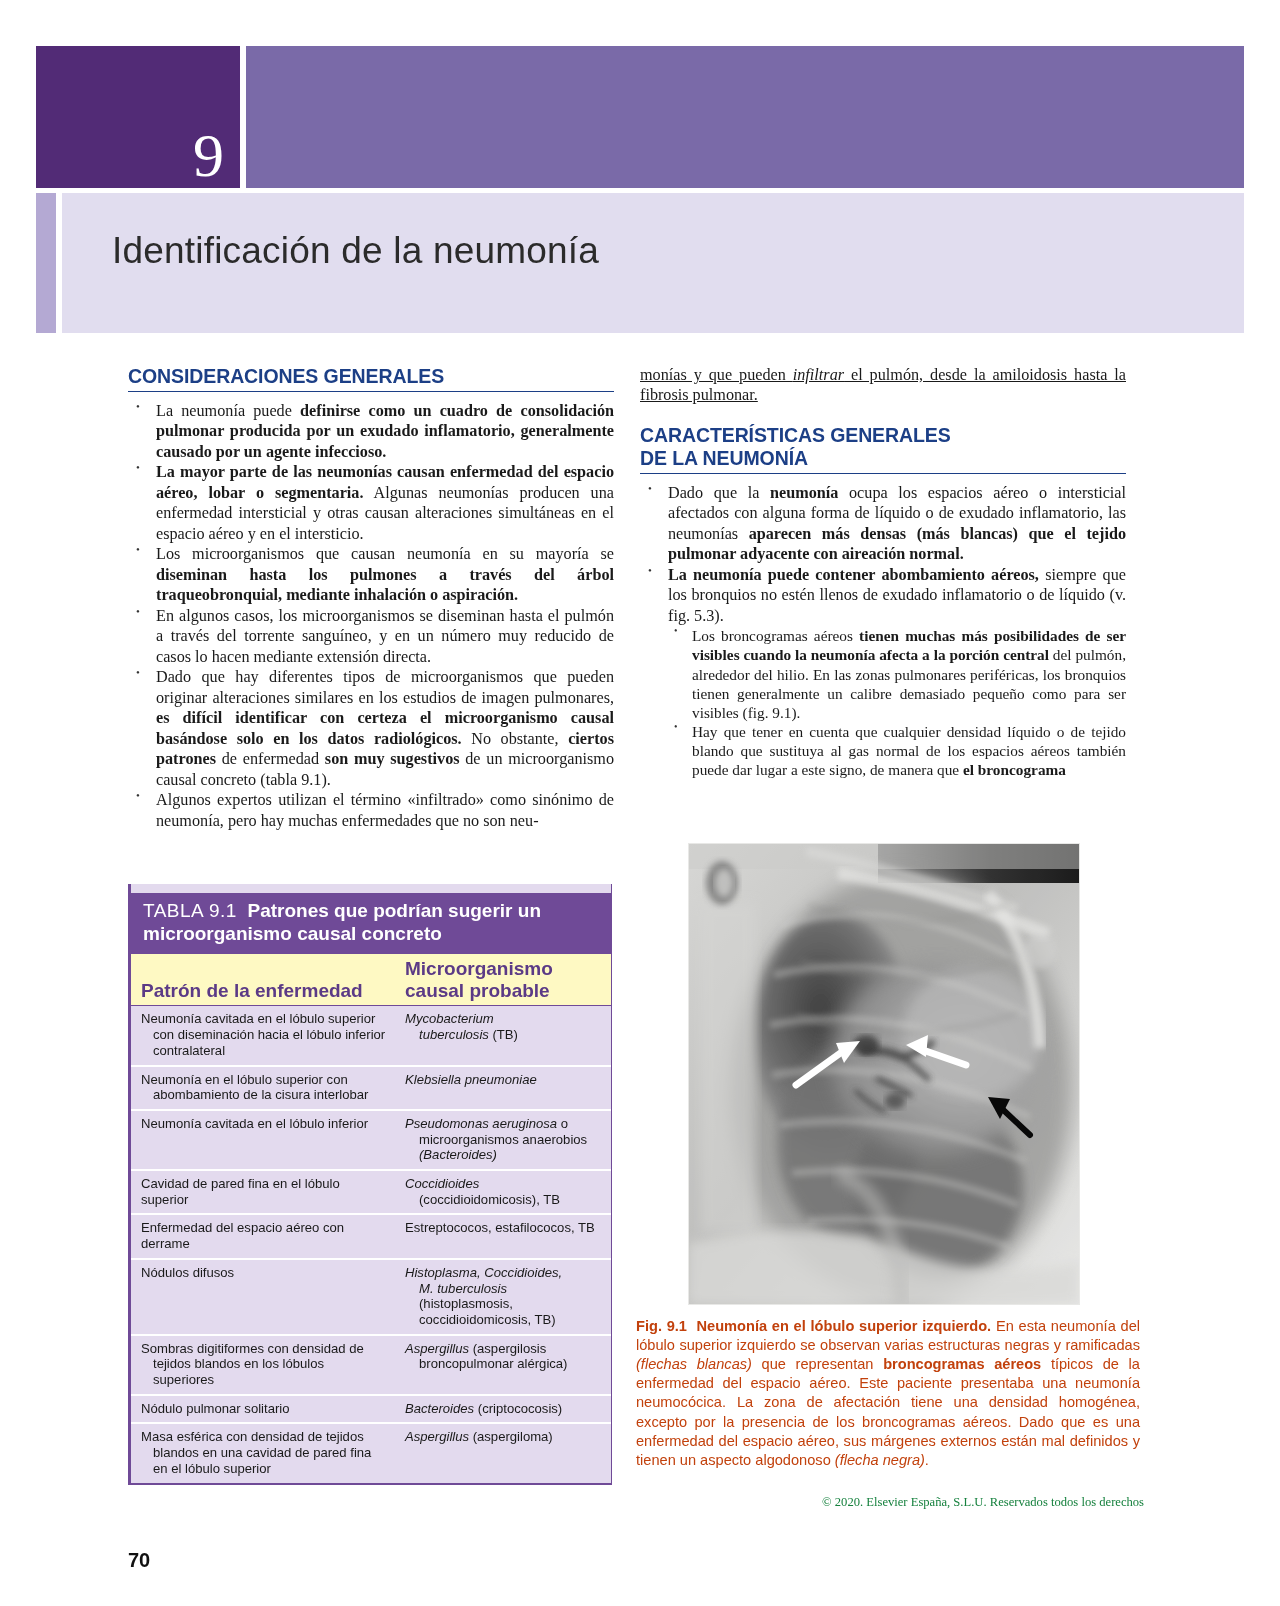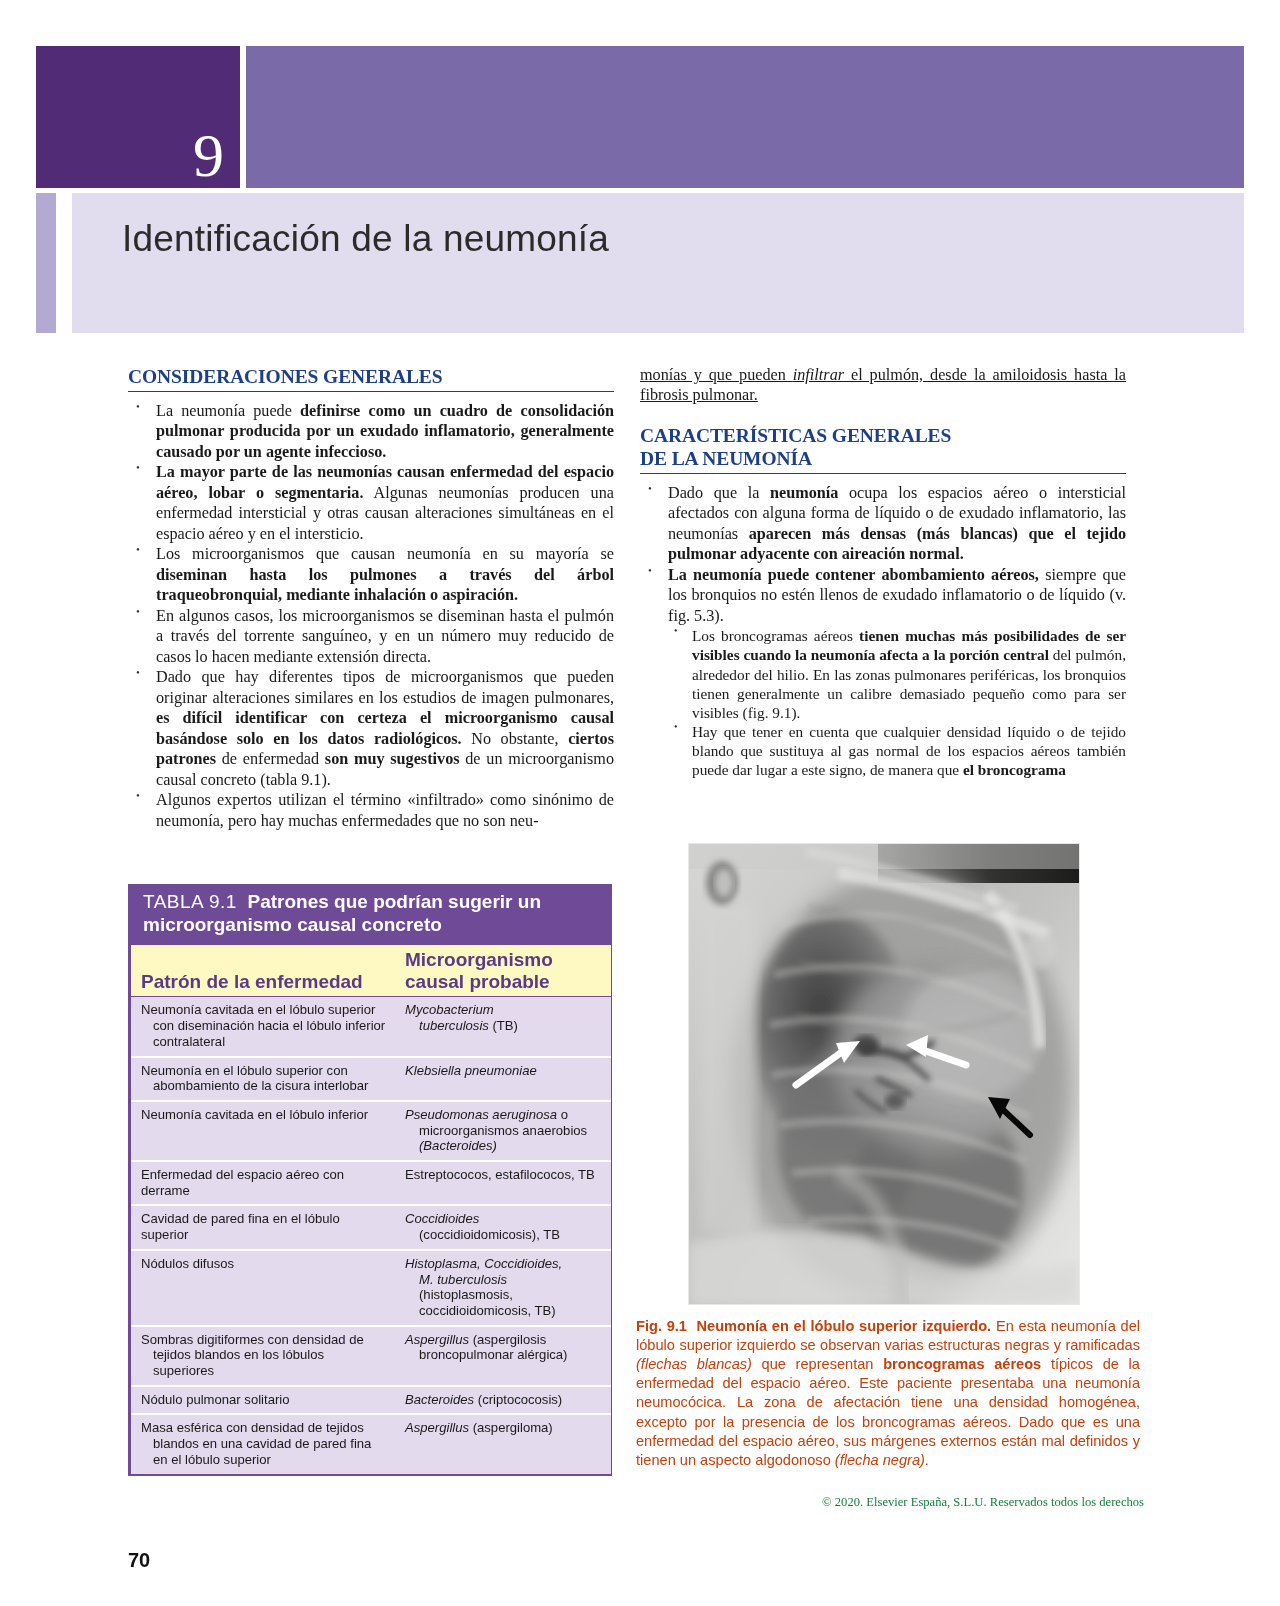--- a/index.html
+++ b/index.html
@@ -60,24 +60,24 @@
   }
   .title-band-tab {
     width: 20px;
     height: 140px;
     background: #b4a9d3;
     flex: 0 0 auto;
   }
   .title-band-main {
     flex: 1 1 auto;
     background: #e1ddef;
-    margin-left: 16px;
+    margin-left: 6px;
     height: 140px;
     display: flex;
-    align-items: flex-start;
+    align-items: center;
     box-sizing: border-box;
     padding-left: 50px;
     padding-bottom: 24px;
   }
   .chapter-title {
     font-family: "Liberation Sans", "DejaVu Sans", sans-serif;
     font-size: 37px;
     font-weight: 400;
     color: #2b2b2b;
     letter-spacing: 0.2px;
@@ -86,21 +86,21 @@
   
   .col {
     position: absolute;
     top: 365px;
     width: 486px;
   }
   .col-left  { left: 128px; }
   .col-right { left: 640px; }
 
   h2.section-head {
-    font-family: Liberation Serif, serif;
+    font-family: Liberation Sans, sans-serif;
     font-size: 19.5px;
     font-weight: bold;
     color: #1c3f86;
     margin: 0 0 3px 0;
     letter-spacing: -0.1px;
     line-height: 1.18;
     text-transform: uppercase;
   }
   .section-rule {
     border-bottom: 1.6px solid #1c3f86;
@@ -168,20 +168,21 @@
     box-sizing: border-box;
     background: #e3daee;
   }
   .tbl-title {
     background: #6f4a97;
     color: #ffffff;
     font-family: "Liberation Sans", "DejaVu Sans", sans-serif;
     padding: 7px 10px 8px 12px;
     line-height: 1.2;
     font-size: 19px;
+    margin-top: 9px;
   }
   .tbl-title .lbl {
     font-weight: 400;
     letter-spacing: 0.5px;
   }
   .tbl-title .ttl {
     font-weight: bold;
   }
   table.patterns {
     border-collapse: collapse;
@@ -314,26 +315,26 @@
         </tr>
       <tr>
           <td class="c1">Neumonía en el lóbulo superior con<span class="ind">abombamiento de la cisura interlobar</span></td>
           <td class="c2"><i>Klebsiella pneumoniae</i></td>
         </tr>
       <tr>
           <td class="c1">Neumonía cavitada en el lóbulo inferior</td>
           <td class="c2"><i>Pseudomonas aeruginosa</i> o<span class="ind">microorganismos anaerobios</span><span class="ind"><i>(Bacteroides)</i></span></td>
         </tr>
       <tr>
+          <td class="c1">Cavidad de pared fina en el lóbulo superior</td>
+          <td class="c2"><i>Coccidioides</i><span class="ind">(coccidioidomicosis), TB</span></td>
+        </tr>
+      <tr>
           <td class="c1">Enfermedad del espacio aéreo con derrame</td>
           <td class="c2">Estreptococos, estafilococos, TB</td>
-        </tr>
-      <tr>
-          <td class="c1">Cavidad de pared fina en el lóbulo superior</td>
-          <td class="c2"><i>Coccidioides</i><span class="ind">(coccidioidomicosis), TB</span></td>
         </tr>
       <tr>
           <td class="c1">Nódulos difusos</td>
           <td class="c2"><i>Histoplasma, Coccidioides,</i><span class="ind"><i>M. tuberculosis</i> (histoplasmosis,</span><span class="ind">coccidioidomicosis, TB)</span></td>
         </tr>
       <tr>
           <td class="c1">Sombras digitiformes con densidad de<span class="ind">tejidos blandos en los lóbulos superiores</span></td>
           <td class="c2"><i>Aspergillus</i> (aspergilosis<span class="ind">broncopulmonar alérgica)</span></td>
         </tr>
       <tr>

